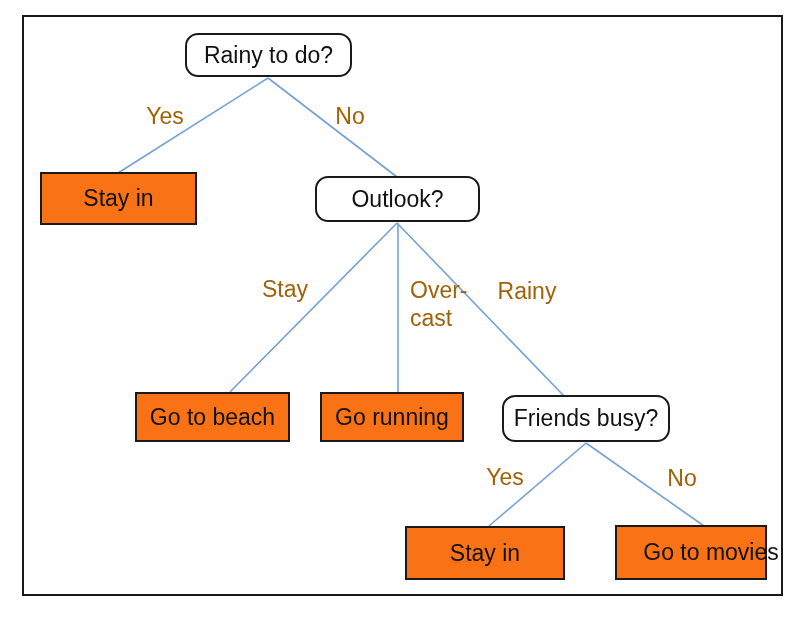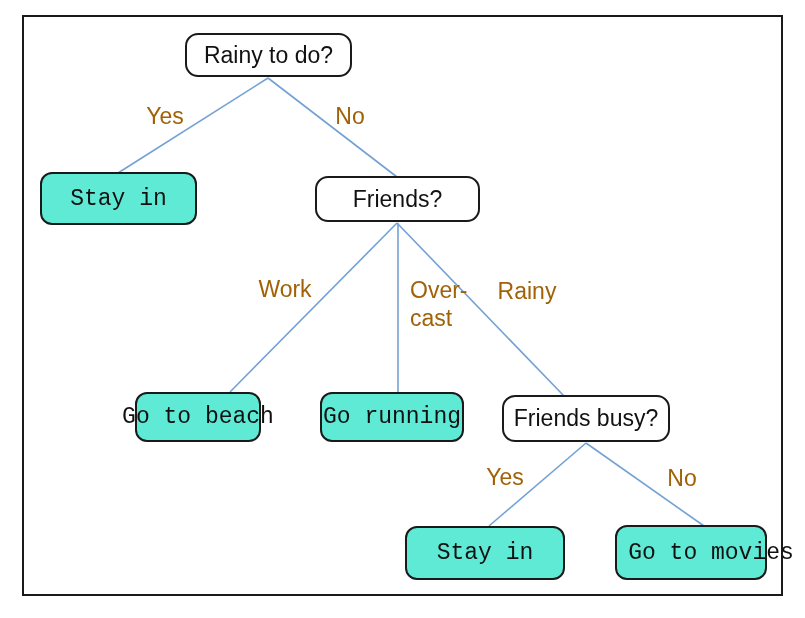--- a/index.html
+++ b/index.html
@@ -42,39 +42,38 @@
     font-size: 23px;
     color: #111111;
     white-space: nowrap;
     border: 2px solid #1a1a1a;
   }
   .decision {
     background: #ffffff;
     border-radius: 13px;
   }
   .leaf {
-    background: #5eead4;
-    border-radius: 12px;
-    font-family: Liberation Mono, monospace;
+    background: #f97316;
+    border-radius: 0;
   }
   .edge-label {
     position: absolute;
     font-size: 23px;
     color: #a16207;
     white-space: pre-line;
   }
   .edge-label.centered {
     transform: translate(-50%, -50%);
     white-space: nowrap;
   }
   
   .n-root     { left: 185px; top: 33px;  width: 167px; height: 44px; }
   .n-stay1    { left: 40px;  top: 172px; width: 157px; height: 53px; }
   .n-outlook  { left: 315px; top: 176px; width: 165px; height: 46px; }
-  .n-beach    { left: 135px; top: 392px; width: 126px; height: 50px; }
+  .n-beach    { left: 135px; top: 392px; width: 155px; height: 50px; }
   .n-running  { left: 320px; top: 392px; width: 144px; height: 50px; }
   .n-friends  { left: 502px; top: 395px; width: 168px; height: 47px; text-align: center; }
   .n-stay2    { left: 405px; top: 526px; width: 160px; height: 54px; }
   .n-movies   { left: 615px; top: 525px; width: 152px; height: 55px; padding-left: 40px; }
   
   .l-yes1     { left: 165px; top: 116px; }
   .l-no1      { left: 350px; top: 116px; }
   .l-sunny    { left: 285px; top: 289px; }
   .l-overcast { left: 410px; top: 276px; line-height: 28px; }
   .l-rainy    { left: 527px; top: 291px; }
@@ -94,37 +93,37 @@
     <line x1="398" y1="223" x2="398" y2="392" stroke="#74a1d4" stroke-width="1.6"></line>
     <line x1="397" y1="223" x2="564" y2="396" stroke="#74a1d4" stroke-width="1.6"></line>
     <line x1="586" y1="443" x2="489" y2="526" stroke="#74a1d4" stroke-width="1.6"></line>
     <line x1="586" y1="443" x2="704" y2="526" stroke="#74a1d4" stroke-width="1.6"></line>
   </svg>
 
   <div class="node decision n-root">Rainy to do?</div>
 
   <div class="node leaf n-stay1">Stay in</div>
 
-  <div class="node decision n-outlook">Friends?</div>
+  <div class="node decision n-outlook">Outlook?</div>
 
   <div class="node leaf n-beach">Go to beach</div>
 
   <div class="node leaf n-running">Go running</div>
 
   <div class="node decision n-friends">Friends busy?</div>
 
   <div class="node leaf n-stay2">Stay in</div>
 
   <div class="node leaf n-movies">Go to movies</div>
 
   <div class="edge-label centered l-yes1">Yes</div>
 
   <div class="edge-label centered l-no1">No</div>
 
-  <div class="edge-label centered l-sunny">Work</div>
+  <div class="edge-label centered l-sunny">Stay</div>
 
   <div class="edge-label l-overcast">Over-
 cast</div>
 
   <div class="edge-label centered l-rainy">Rainy</div>
 
   <div class="edge-label centered l-yes2">Yes</div>
 
   <div class="edge-label centered l-no2">No</div>
 </div>

